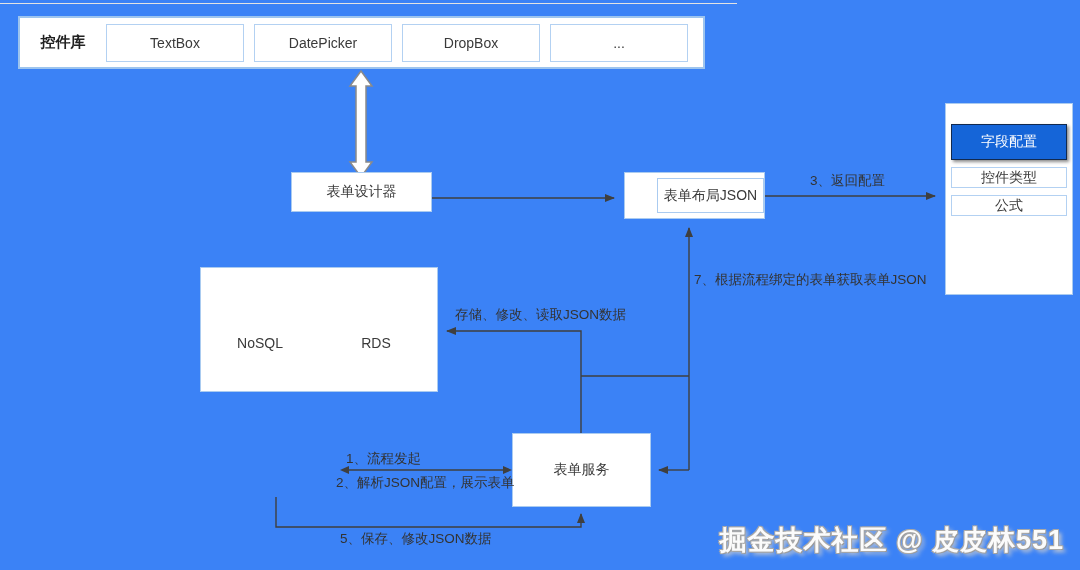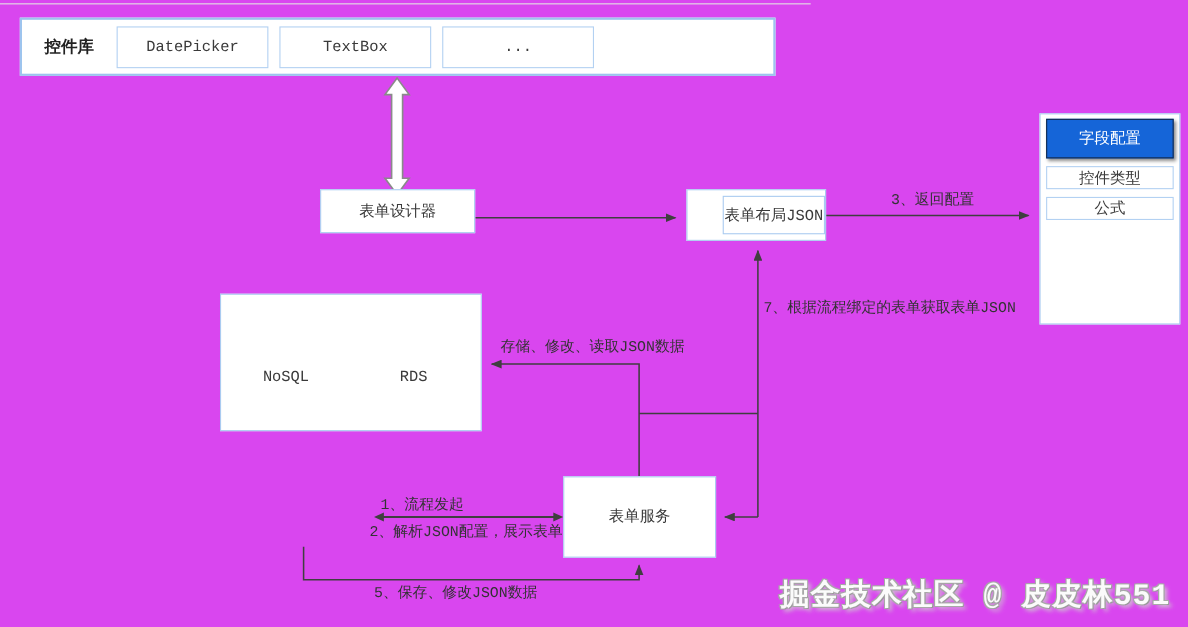--- a/index.html
+++ b/index.html
@@ -1,20 +1,20 @@
 <!DOCTYPE html>
 <html><head>
 <meta charset="utf-8">
 <style>
   html,body{margin:0;padding:0;background:#ffffff;}
   .canvas{
     position:relative;
     width:1080px;height:570px;
-    background:#d946ef;
-    font-family:Liberation Mono, monospace;
+    background:#3b82f6;
+    font-family:Liberation Sans, sans-serif;
     color:#333;
     overflow:hidden;
   }
   .topline{
     position:absolute;left:0;top:3px;width:737px;height:1px;
     background:#e3e3e3;
   }
   svg.wires{position:absolute;left:0;top:0;width:1080px;height:570px;pointer-events:none;}
 
   .box{
@@ -38,34 +38,34 @@
   }
   .ctrl-item{
     flex:0 0 138px;height:38px;margin-right:10px;
     border:1.5px solid #b3d1f2;background:#fff;
     display:flex;align-items:center;justify-content:center;
     font-size:14px;color:#3a3a3a;box-sizing:border-box;
   }
 
   
   .json-outer{
-    position:absolute;left:624px;top:172px;width:127px;height:47px;
+    position:absolute;left:624px;top:172px;width:141px;height:47px;
     border:1.5px solid #aacbf0;background:#fff;box-sizing:border-box;
     display:flex;align-items:center;justify-content:center;padding-left:32px;
   }
   .json-inner{
     width:111px;height:35px;border:1.5px solid #aacbf0;box-sizing:border-box;
     display:flex;align-items:center;justify-content:center;font-size:14px;color:#3a3a3a;
   }
 
   
   .config-panel{
     position:absolute;left:945px;top:103px;width:128px;height:192px;
     border:1.5px solid #aacbf0;background:#fff;box-sizing:border-box;
-    padding:4px 5px;display:flex;flex-direction:column;gap:7px;
+    padding:20px 5px;display:flex;flex-direction:column;gap:7px;
   }
   .config-header{
     height:36px;background:#1565d8;color:#fff;
     border:1px solid #122a4f;box-shadow:2px 2px 3px rgba(0,0,0,0.45);
     display:flex;align-items:center;justify-content:center;font-size:14px;
     box-sizing:border-box;
   }
   .config-item{
     height:21px;border:1.5px solid #b3d1f2;background:#fff;
     display:flex;align-items:center;justify-content:center;font-size:14px;color:#3a3a3a;
@@ -130,22 +130,23 @@
       <ellipse cx="260" cy="304" rx="50" ry="9.5" fill="#ffffff" stroke="#aacbf0" stroke-width="1.5"></ellipse>
     </g>
     <g>
       <path d="M326,304 L326,370 A50,9.5 0 0 0 426,370 L426,304" fill="#ffffff" stroke="#aacbf0" stroke-width="1.5"></path>
       <ellipse cx="376" cy="304" rx="50" ry="9.5" fill="#ffffff" stroke="#aacbf0" stroke-width="1.5"></ellipse>
     </g>
   </svg>
 
   <div class="ctrl-lib">
     <div class="ctrl-lib-label">控件库</div>
+    <div class="ctrl-item">TextBox</div>
     <div class="ctrl-item">DatePicker</div>
-    <div class="ctrl-item">TextBox</div>
+    <div class="ctrl-item">DropBox</div>
     <div class="ctrl-item">...</div>
   </div>
 
   <div class="box" style="left:291px;top:172px;width:141px;height:40px;">表单设计器</div>
 
   <div class="json-outer">
     <div class="json-inner">表单布局JSON</div>
   </div>
 
   <div class="config-panel">

